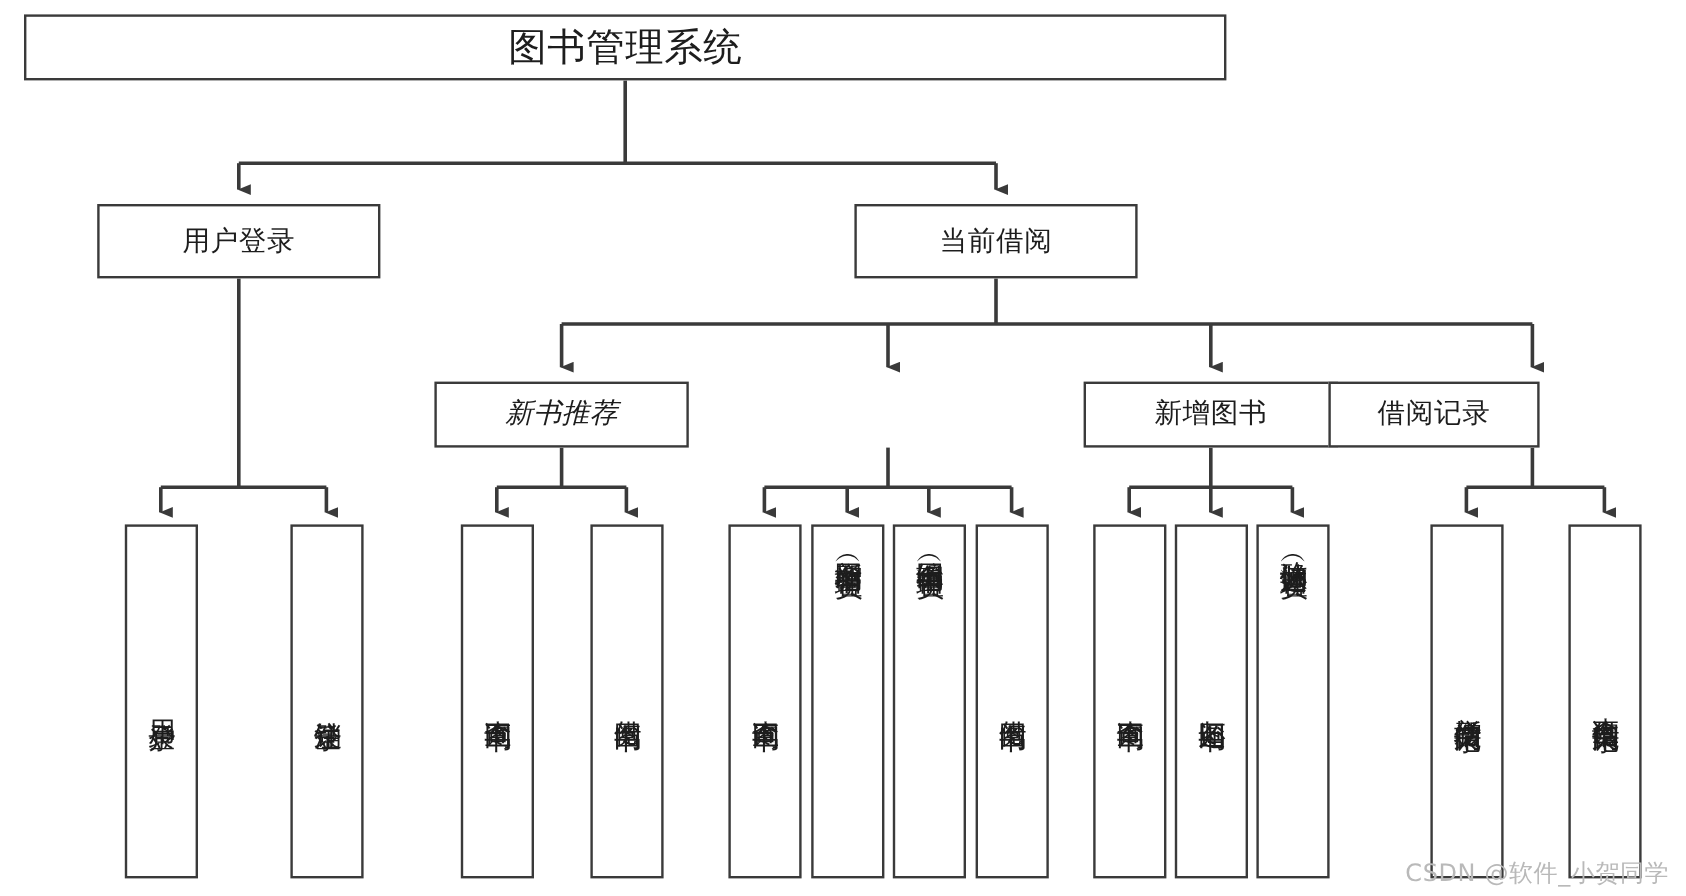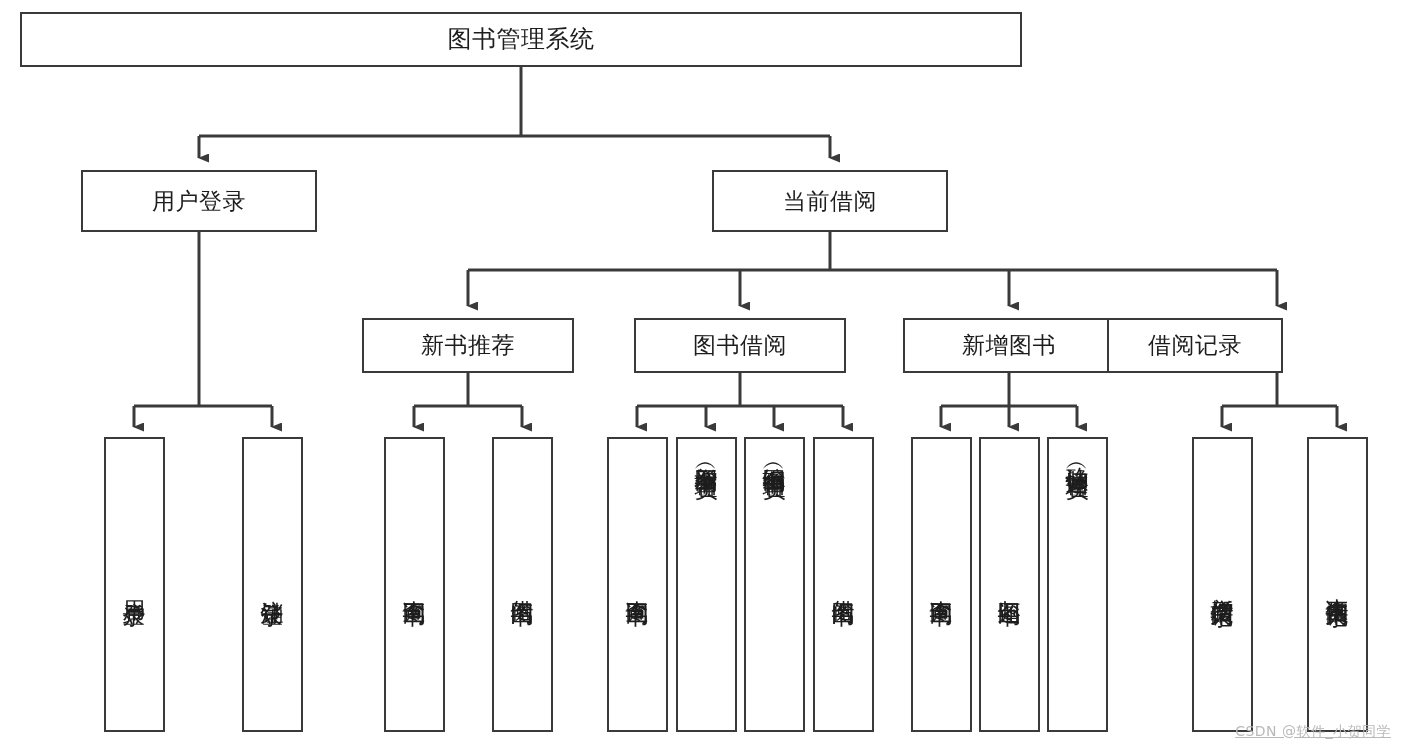--- a/index.html
+++ b/index.html
@@ -37,21 +37,21 @@
     justify-content: center;
     text-align: center;
   }
   .node .label {
     font-size: 23px;
     line-height: 1.15;
     letter-spacing: 0.5px;
     color: #1d1d1d;
     white-space: nowrap;
   }
-  .node.root .label { font-size: 24px; }
+  .node.root .label { font-size: 32px; }
   .node.leaf {
     align-items: flex-start;
     padding-top: 10px;
   }
   .node.leaf .label {
     writing-mode: vertical-rl;
     text-orientation: upright;
     font-size: 23px;
     line-height: 1.05;
     letter-spacing: 1.5px;
@@ -60,25 +60,24 @@
     margin: 0 auto;
   }
   .node.leaf.center-v {
     align-items: center;
     padding-top: 0;
   }
   #watermark {
     position: absolute;
     right: 14px;
     bottom: 6px;
-    font-size: 14px;
+    font-size: 20px;
     color: #b9b9b9;
     white-space: nowrap;
     letter-spacing: 0.5px;
-    text-decoration: underline;
   }
 </style>
 </head>
 <body>
 
 <div id="canvas">
 
   <svg class="wires" viewBox="0 0 1405 747">
     <defs>
       <marker id="arrow" markerWidth="9" markerHeight="11" refX="4.5" refY="10" orient="auto" markerUnits="userSpaceOnUse">
@@ -133,25 +132,22 @@
     <span class="label">图书管理系统</span>
   </div>
 
   <div class="node" style="left:81px; top:170px; width:236px; height:62px;">
     <span class="label">用户登录</span>
   </div>
   <div class="node" style="left:712px; top:170px; width:236px; height:62px;">
     <span class="label">当前借阅</span>
   </div>
 
-  <div class="node" style="left:362px; top:318px; width:212px; height:55px;">
+  <div class="node" style="left:362px; top:318px; width:212px; height:55px;font-style:italic;">
     <span class="label">新书推荐</span>
-  </div>
-  <div class="node" style="left:634px; top:318px; width:212px; height:55px;">
-    <span class="label">图书借阅</span>
   </div>
   <div class="node" style="left:903px; top:318px; width:212px; height:55px;">
     <span class="label">新增图书</span>
   </div>
   <div class="node" style="left:1107px; top:318px; width:176px; height:55px;">
     <span class="label">借阅记录</span>
   </div>
 
   <div class="node leaf center-v" style="left:104px; top:437px; width:61px; height:295px;">
     <span class="label">用户登录</span>

